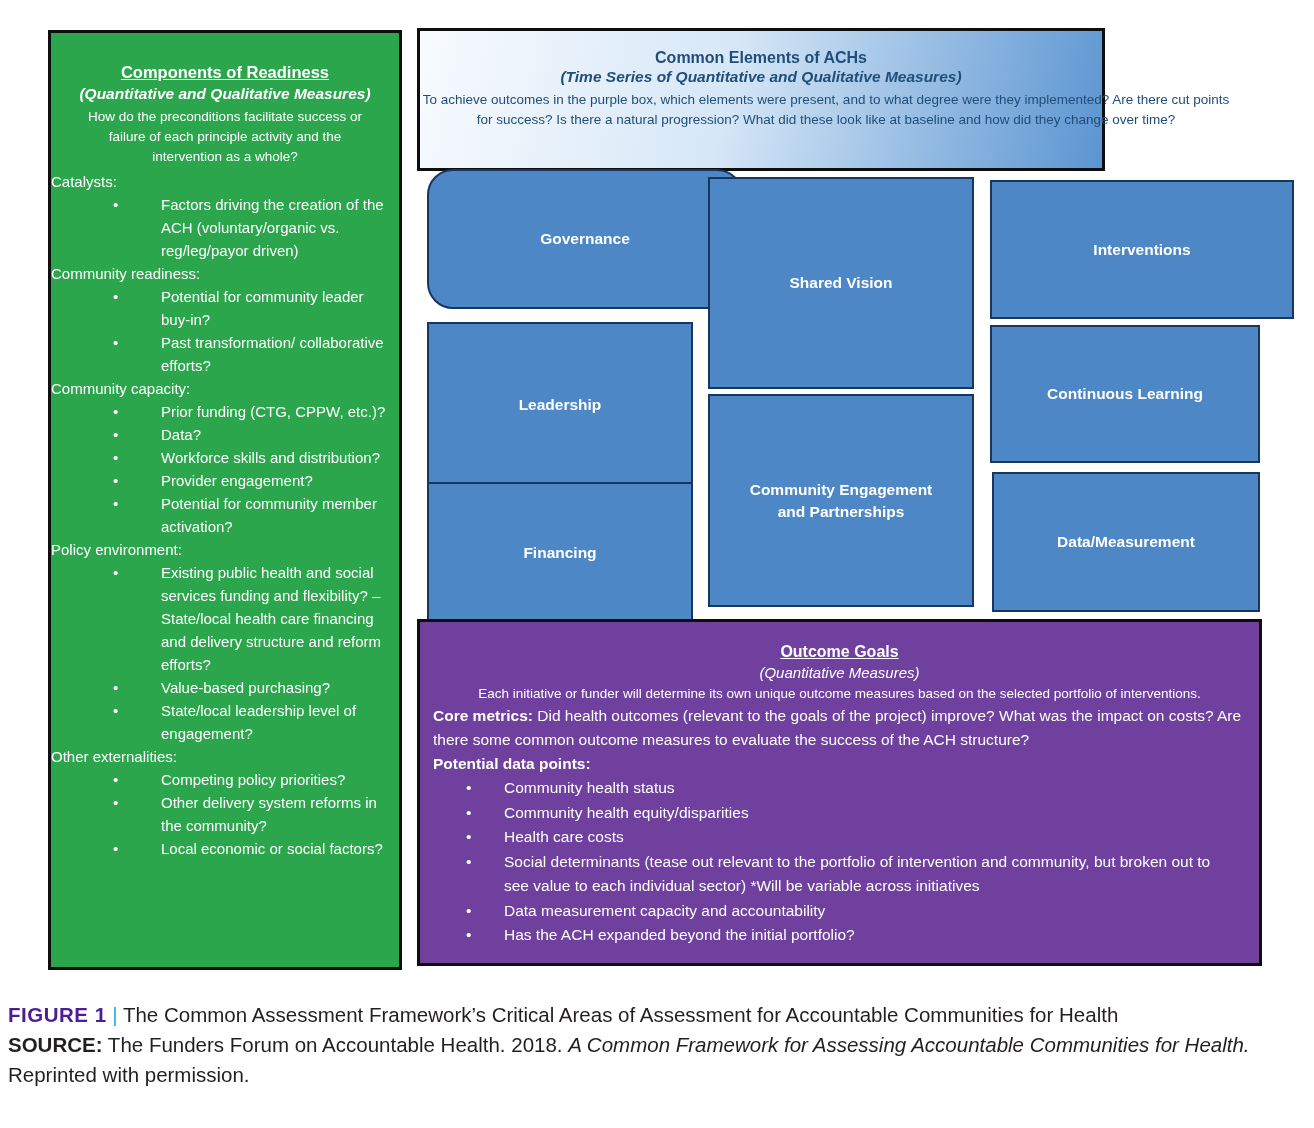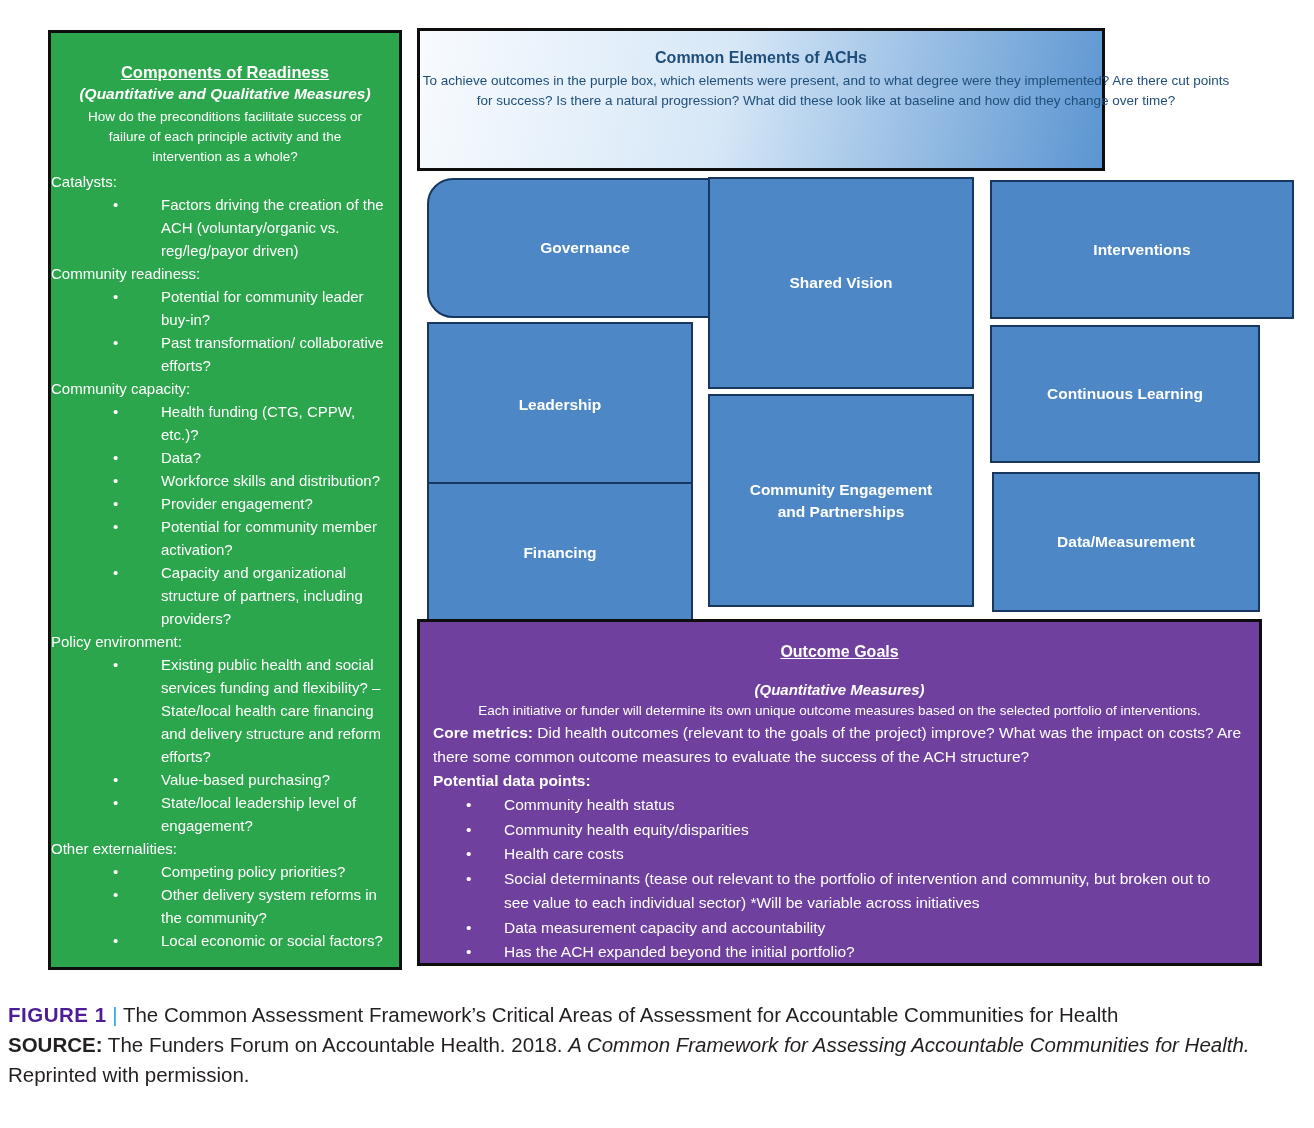--- a/index.html
+++ b/index.html
@@ -22,34 +22,34 @@
     border:3px solid #0e0e0e;box-sizing:border-box;text-align:center;color:#1f4e79;
     background:linear-gradient(102deg,#f8fbfe 0%,#d6e7f7 45%,#5b95d1 100%);}
   .h-title{margin-top:18px;font-weight:bold;font-size:16px;}
   .h-subtitle{font-weight:bold;font-style:italic;font-size:15.5px;margin-top:1px;}
   .h-question{font-size:13.5px;line-height:19.5px;margin:4px auto 0;width:812px;}
 
   
   .ebox{position:absolute;box-sizing:border-box;background:#4d87c6;border:2px solid #17375e;
     color:#fff;font-weight:bold;font-size:15.5px;line-height:22px;
     display:flex;align-items:center;justify-content:center;text-align:center;padding:0 34px;}
-  .governance{left:427px;top:178px;width:316px;height:140px;border-radius:26px;}
+  .governance{left:427px;top:169px;width:316px;height:140px;border-radius:26px;}
   .leadership{left:427px;top:322px;width:266px;height:166px;}
   .financing{left:427px;top:466px;width:266px;height:142px;margin-top:16px;}
   .shared-vision{left:708px;top:177px;width:266px;height:212px;}
   .community-engagement{left:708px;top:394px;width:266px;height:213px;}
   .interventions{left:990px;top:180px;width:304px;height:139px;}
   .continuous-learning{left:990px;top:325px;width:270px;height:138px;}
   .data-measurement{left:992px;top:472px;width:268px;height:140px;}
 
   
   .outcome-box{position:absolute;left:417px;top:619px;width:845px;height:347px;
     background:#70409f;border:3px solid #0e0e0e;box-sizing:border-box;color:#fff;}
   .o-title{text-align:center;font-weight:bold;font-size:16px;text-decoration:underline;margin-top:21px;}
-  .o-subtitle{text-align:center;font-weight:bold;font-style:italic;font-size:15px;margin-top:20px;}
+  .o-subtitle{text-align:center;font-weight:normal;font-style:italic;font-size:15px;margin-top:3px;}
   .o-intro{text-align:center;font-size:13.5px;margin-top:5px;}
   .o-core{font-size:15.5px;line-height:24px;padding:3px 16px 0 13px;}
   .o-dp-label{font-weight:bold;font-size:15.5px;padding-left:13px;line-height:24px;}
   .o-list{font-size:15.5px;line-height:24.5px;}
   .o-list .b-row{position:relative;padding-left:84px;padding-right:24px;}
   .o-list .b-row::before{content:"\2022";position:absolute;left:46px;}
   .bold{font-weight:bold;}
   .italic{font-style:italic;}
 
   
@@ -69,39 +69,39 @@
     <div class="r-title">Components of Readiness</div>
     <div class="r-subtitle">(Quantitative and Qualitative Measures)</div>
     <div class="r-question">How do the preconditions facilitate success or failure of each principle activity and the intervention as a whole?</div>
     <div class="r-list">
         <div class="cat-row">Catalysts:</div>
         <div class="b-row">Factors driving the creation of the ACH (voluntary/organic vs. reg/leg/payor driven)</div>
         <div class="cat-row">Community readiness:</div>
         <div class="b-row">Potential for community leader buy-in?</div>
         <div class="b-row">Past transformation/ collaborative efforts?</div>
         <div class="cat-row">Community capacity:</div>
-        <div class="b-row">Health funding (CTG, CPPW, etc.)?</div>
+        <div class="b-row">Prior funding (CTG, CPPW, etc.)?</div>
         <div class="b-row">Data?</div>
         <div class="b-row">Workforce skills and distribution?</div>
         <div class="b-row">Provider engagement?</div>
         <div class="b-row">Potential for community member activation?</div>
-        <div class="b-row">Capacity and organizational structure of partners, including providers?</div>
         <div class="cat-row">Policy environment:</div>
         <div class="b-row">Existing public health and social services funding and flexibility? – State/local health care financing and delivery structure and reform efforts?</div>
         <div class="b-row">Value-based purchasing?</div>
         <div class="b-row">State/local leadership level of engagement?</div>
         <div class="cat-row">Other externalities:</div>
         <div class="b-row">Competing policy priorities?</div>
         <div class="b-row">Other delivery system reforms in the community?</div>
         <div class="b-row">Local economic or social factors?</div>
       </div>
   </div>
 
   <div class="header-box">
     <div class="h-title">Common Elements of ACHs</div>
+    <div class="h-subtitle">(Time Series of Quantitative and Qualitative Measures)</div>
     <div class="h-question">To achieve outcomes in the purple box, which elements were present, and to what degree were they implemented? Are there cut points for success? Is there a natural progression? What did these look like at baseline and how did they change over time?</div>
   </div>
 
   <div class="ebox governance">Governance</div>
   <div class="ebox leadership">Leadership</div>
   <div class="ebox financing">Financing</div>
   <div class="ebox shared-vision">Shared Vision</div>
   <div class="ebox community-engagement">Community Engagement and Partnerships</div>
   <div class="ebox interventions">Interventions</div>
   <div class="ebox continuous-learning">Continuous Learning</div>

